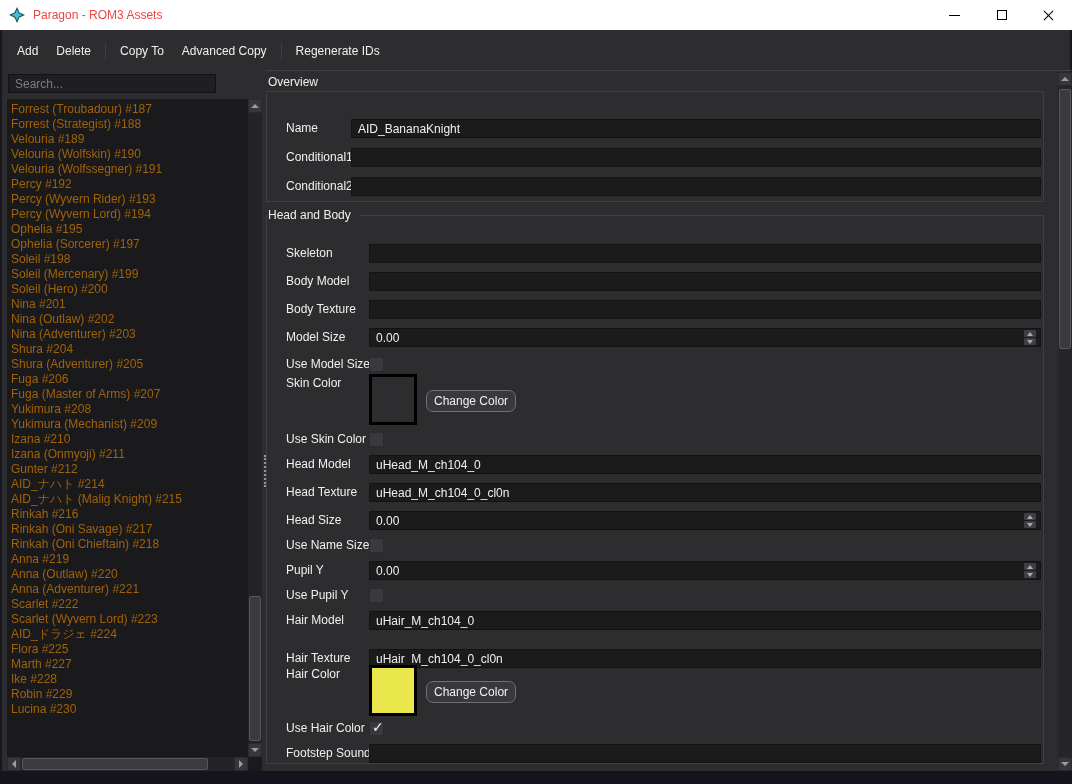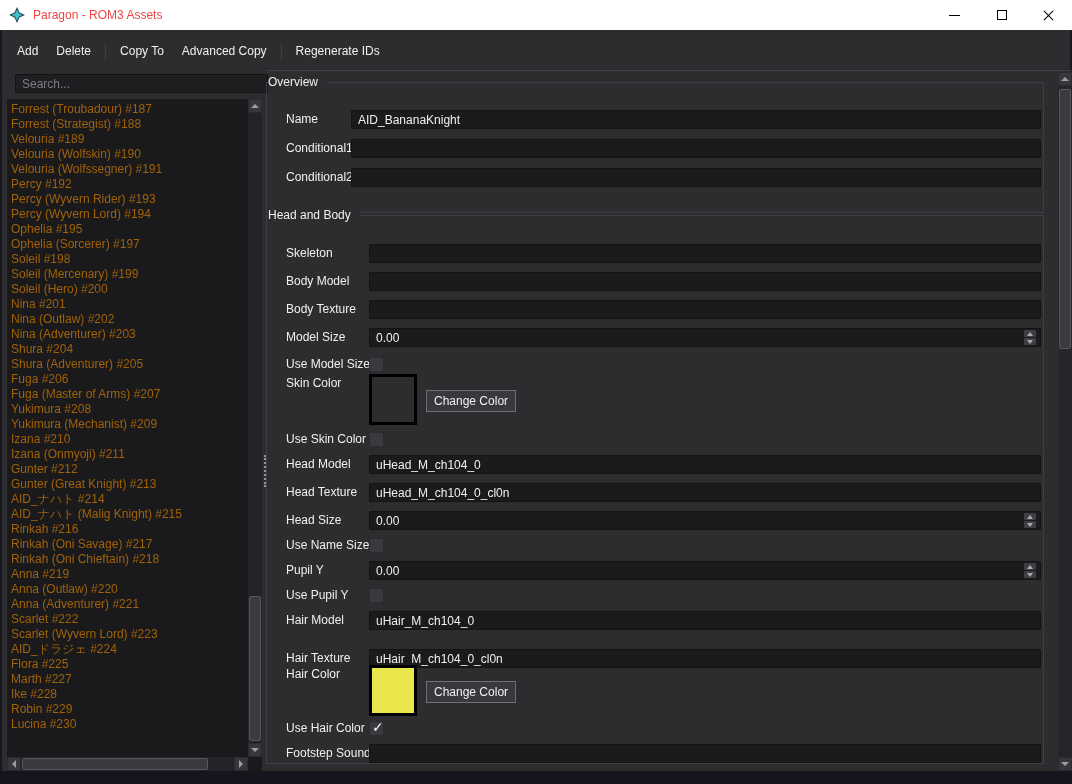--- a/index.html
+++ b/index.html
@@ -29,21 +29,21 @@
 
   
   .app { position:absolute; left:0; top:30px; width:1072px; height:741px; background:#2d2d30; border-left:2px solid #17171f; border-right:2px solid #17171f; }
 
   
   .toolbar { position:absolute; left:0; top:0; width:100%; height:42px; display:flex; align-items:center; padding-left:6px; }
   .tb-btn { background:transparent; border:none; color:#f0f0f0; padding:5px 9px; cursor:default; }
   .tb-sep { width:1px; height:17px; background:#222226; border-right:1px solid #3f3f46; margin:0 5px; }
 
   
-  .search { position:absolute; left:13px; top:44px; width:253px; height:19px; background:#1f1f22; border:1px solid #131316; color:#e8e8e8; padding:0 6px; border-radius:1px; }
+  .search { position:absolute; left:6px; top:44px; width:208px; height:19px; background:#1f1f22; border:1px solid #131316; color:#e8e8e8; padding:0 6px; border-radius:1px; }
   .search::placeholder { color:#7c7c82; }
 
   
   .listbox { position:absolute; left:5px; top:69px; width:255px; height:672px; background:#1a1a1d; }
   .list-items { position:absolute; left:0; top:3px; width:241px; height:655px; overflow:hidden; }
   .list-item { height:15px; line-height:15px; padding-left:4px; white-space:nowrap; color:#a16207; font-size:12px; }
 
   
   .sb-track-v { position:absolute; right:0; top:0; width:14px; height:658px; background:#242428; }
   .sb-track-h { position:absolute; left:0; bottom:0; width:241px; height:14px; background:#242428; }
@@ -56,41 +56,41 @@
   .sb-thumb { position:absolute; background:#3a3a40; border:1px solid #57575d; border-radius:2px; }
 
   
   .splitter { position:absolute; left:260px; top:40px; width:6px; height:701px; }
   .grip { position:absolute; left:2px; top:385px; height:32px; width:0; border-left:2px dotted #96969c; }
 
   
   .panel { position:absolute; left:264px; top:40px; width:806px; height:701px; border-top:1px solid #3f3f46; overflow:hidden; }
   .grp-title { position:absolute; left:2px; padding-right:9px; background:#2d2d30; z-index:2; color:#f0f0f0; }
   .grp-box { position:absolute; left:0; width:778px; border:1px solid #3e3e44; }
-  .grp-box.overview { top:11px; height:131px; }
+  .grp-box.overview { top:20px; height:111px; }
   .grp-box.headbody { top:144px; height:549px; overflow:hidden; }
   .t-overview { top:4px; }
   .t-headbody { top:137px; }
 
   .hrow { position:absolute; left:0; width:100%; height:19px; }
   .flabel { position:absolute; left:19px; top:0; line-height:19px; color:#f0f0f0; white-space:nowrap; }
   .tfield { position:absolute; top:0; height:19px; background:#1b1b1c; border:1px solid #131315; border-radius:1px; color:#f0f0f0; padding:0 6px; }
   .tfield.ov { left:84px; width:690px; }
   .tfield.hb { left:102px; width:672px; }
 
   .spin-ctrl { position:absolute; left:756px; top:2px; width:14px; height:15px; display:flex; flex-direction:column; justify-content:space-between; align-items:center; }
   .spin-btn { width:12px; height:7px; background:#3e3e43; border-radius:1px; display:flex; align-items:center; justify-content:center; border:none; padding:0; }
   .spin-btn.up::after   { content:""; border-left:3px solid transparent; border-right:3px solid transparent; border-bottom:4px solid #a9a9af; }
   .spin-btn.down::after { content:""; border-left:3px solid transparent; border-right:3px solid transparent; border-top:4px solid #a9a9af; }
 
   .checkbox { position:absolute; left:102px; top:0; width:15px; height:15px; background:#3a3a3e; border:1px solid #2b2b2f; border-radius:2px; }
   .checkbox.checked::after { content:"\2713"; position:absolute; left:2px; top:-3px; font-size:14px; color:#f4f4f4; font-family:"DejaVu Sans", sans-serif; }
 
   .swatch { position:absolute; left:102px; top:0; width:48px; height:51px; border:3px solid #000; background:#2d2d30; }
-  .color-btn { position:absolute; left:159px; top:16px; height:22px; padding:0 7px; background:#39393d; border:1px solid #6f6f74; border-radius:0; color:#f0f0f0; cursor:default; }
+  .color-btn { position:absolute; left:159px; top:16px; height:22px; padding:0 7px; background:#39393d; border:1px solid #6f6f74; border-radius:7px; color:#f0f0f0; cursor:default; }
 
   .panel-vscroll { position:absolute; left:792px; top:1px; width:14px; height:699px; background:#26262a; }
 </style>
 </head>
 <body>
 
 <div class="titlebar">
   <svg class="app-icon" viewBox="0 0 16 16">
     <polygon points="8,0 10.5,5.5 16,8 10.5,10.5 8,16 5.5,10.5 0,8 5.5,5.5" fill="#1e4757"></polygon>
     <polygon points="8,2.6 9.7,6.3 13.4,8 9.7,9.7 8,13.4 6.3,9.7 2.6,8 6.3,6.3" fill="#3fc1c9"></polygon>
@@ -143,21 +143,20 @@
         <div class="list-item">Nina (Adventurer) #203</div>
         <div class="list-item">Shura #204</div>
         <div class="list-item">Shura (Adventurer) #205</div>
         <div class="list-item">Fuga #206</div>
         <div class="list-item">Fuga (Master of Arms) #207</div>
         <div class="list-item">Yukimura #208</div>
         <div class="list-item">Yukimura (Mechanist) #209</div>
         <div class="list-item">Izana #210</div>
         <div class="list-item">Izana (Onmyoji) #211</div>
         <div class="list-item">Gunter #212</div>
-        <div class="list-item">Gunter (Great Knight) #213</div>
         <div class="list-item">AID_ナハト #214</div>
         <div class="list-item">AID_ナハト (Malig Knight) #215</div>
         <div class="list-item">Rinkah #216</div>
         <div class="list-item">Rinkah (Oni Savage) #217</div>
         <div class="list-item">Rinkah (Oni Chieftain) #218</div>
         <div class="list-item">Anna #219</div>
         <div class="list-item">Anna (Outlaw) #220</div>
         <div class="list-item">Anna (Adventurer) #221</div>
         <div class="list-item">Scarlet #222</div>
         <div class="list-item">Scarlet (Wyvern Lord) #223</div>

